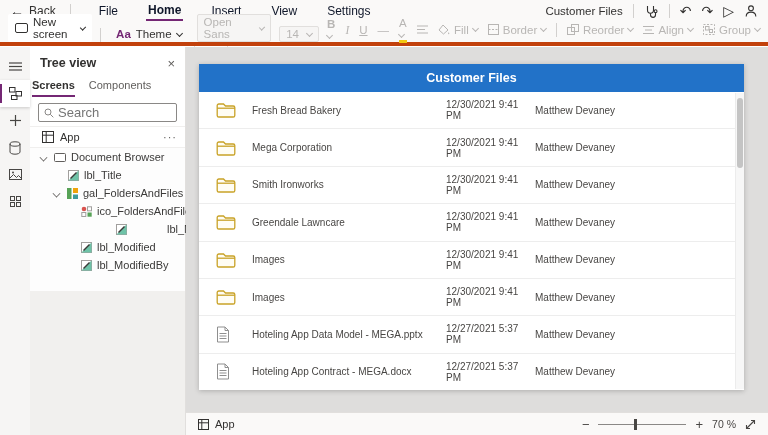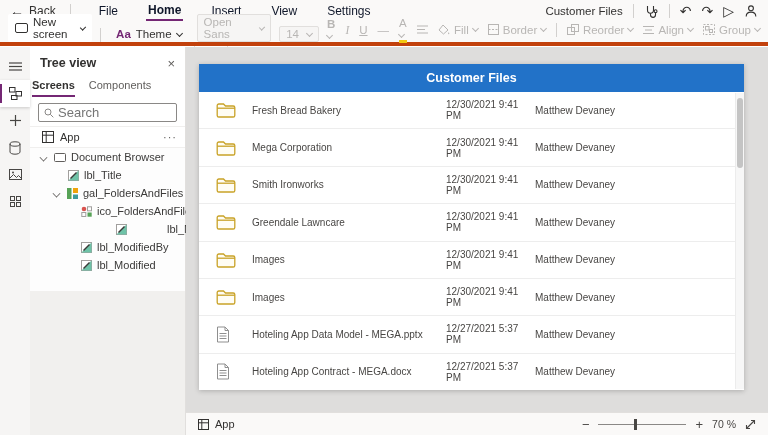--- a/index.html
+++ b/index.html
@@ -375,32 +375,32 @@
           </div>
           <div class="tree-row" style="padding-left: 36px;">
             <span class="spacer"></span>
             <span class="ticon">
               <svg width="11" height="11">
                 <rect x="0.5" y="0.5" width="10" height="10" fill="#fff" stroke="#a19f9d"></rect>
                 <path d="M10.5 0.5v10h-10z" fill="#6ec2a7"></path>
                 <line x1="2.5" y1="8.5" x2="8.5" y2="2.5" stroke="#3b3a39" stroke-width="1.4"></line>
               </svg>
             </span>
-            <span>lbl_ModifiedBy</span>
+            <span>lbl_Modified</span>
           </div>
           <div class="tree-row" style="padding-left: 36px;">
             <span class="spacer"></span>
             <span class="ticon">
               <svg width="11" height="11">
                 <rect x="0.5" y="0.5" width="10" height="10" fill="#fff" stroke="#a19f9d"></rect>
                 <path d="M10.5 0.5v10h-10z" fill="#6ec2a7"></path>
                 <line x1="2.5" y1="8.5" x2="8.5" y2="2.5" stroke="#3b3a39" stroke-width="1.4"></line>
               </svg>
             </span>
-            <span>lbl_Modified</span>
+            <span>lbl_ModifiedBy</span>
           </div>
         </div>
       <div class="panel-rest"></div>
     </div>
 
     <div class="rightcol">
       <div class="stage">
         <div class="canvas">
           <div class="cv-header" id="cv-header" style="background: rgb(34, 114, 200);">
             <span>Customer Files</span>

